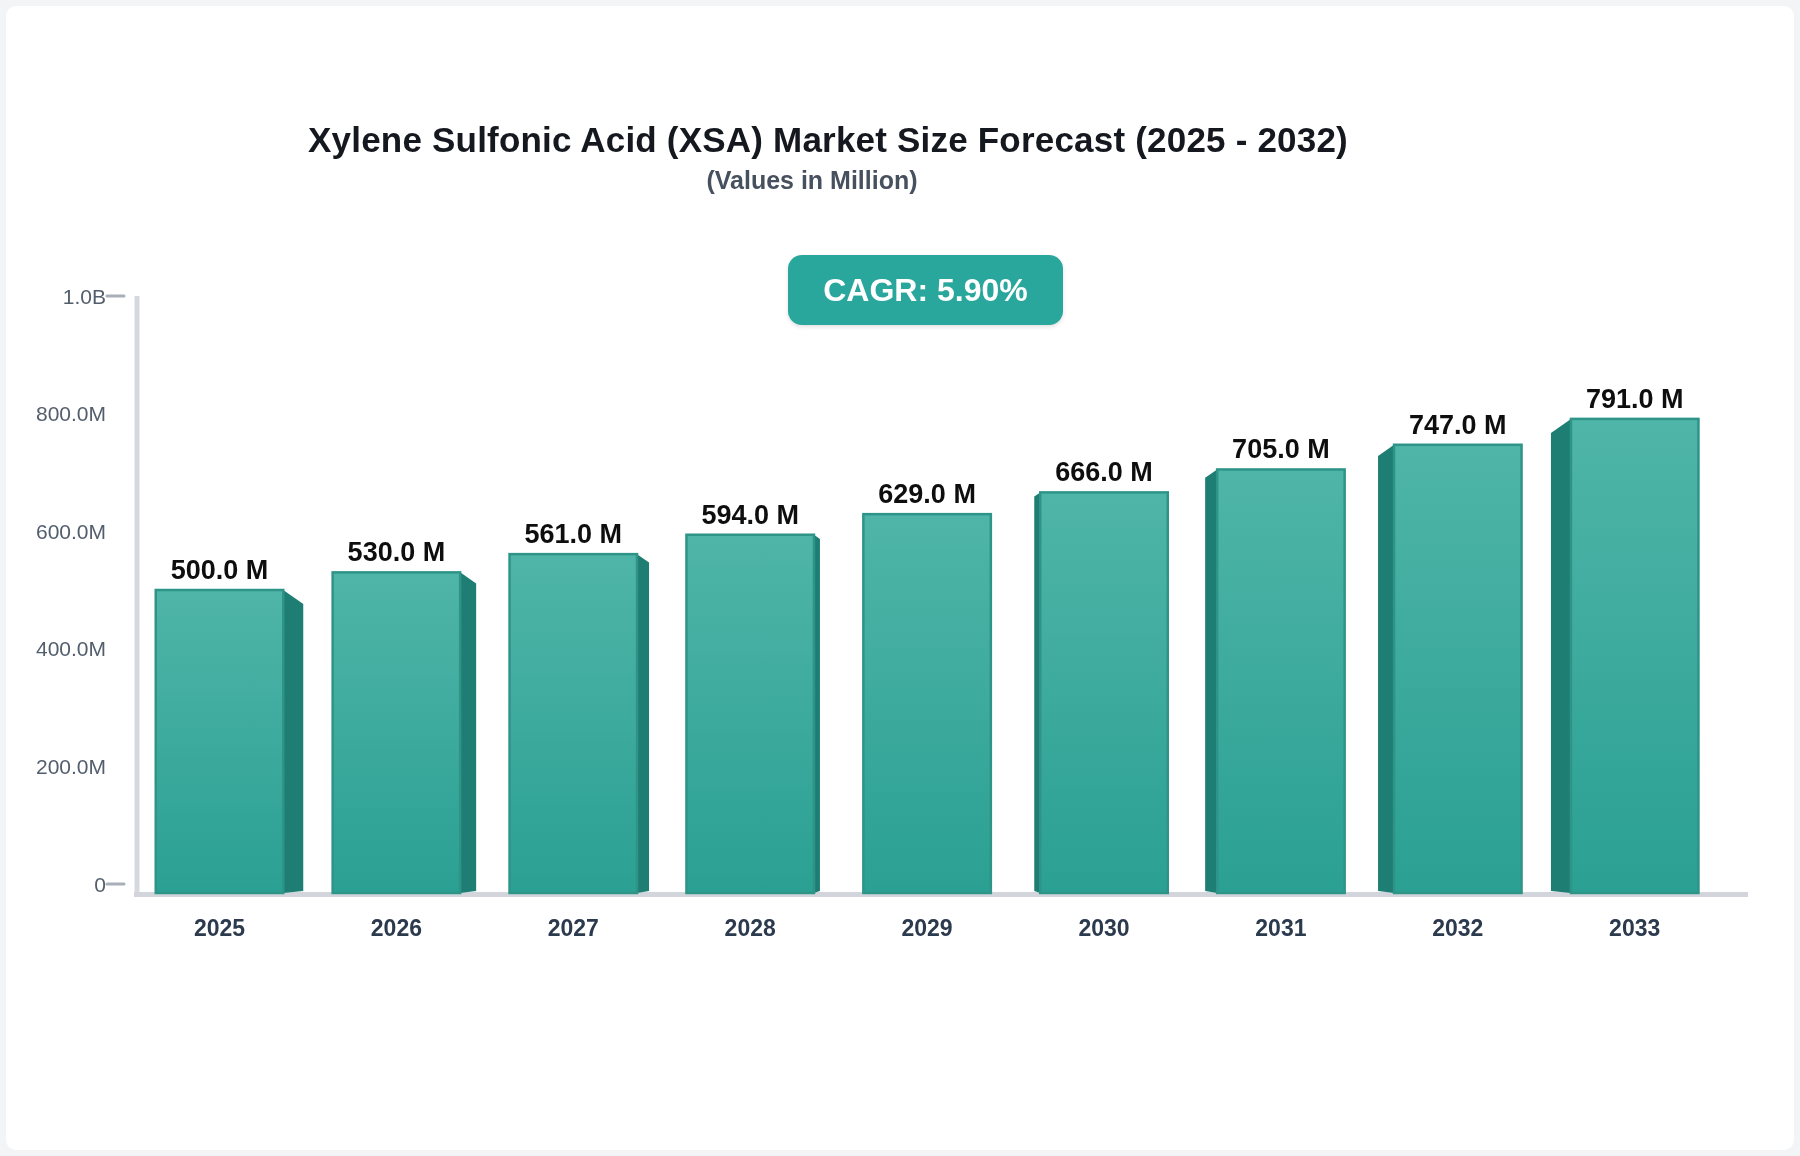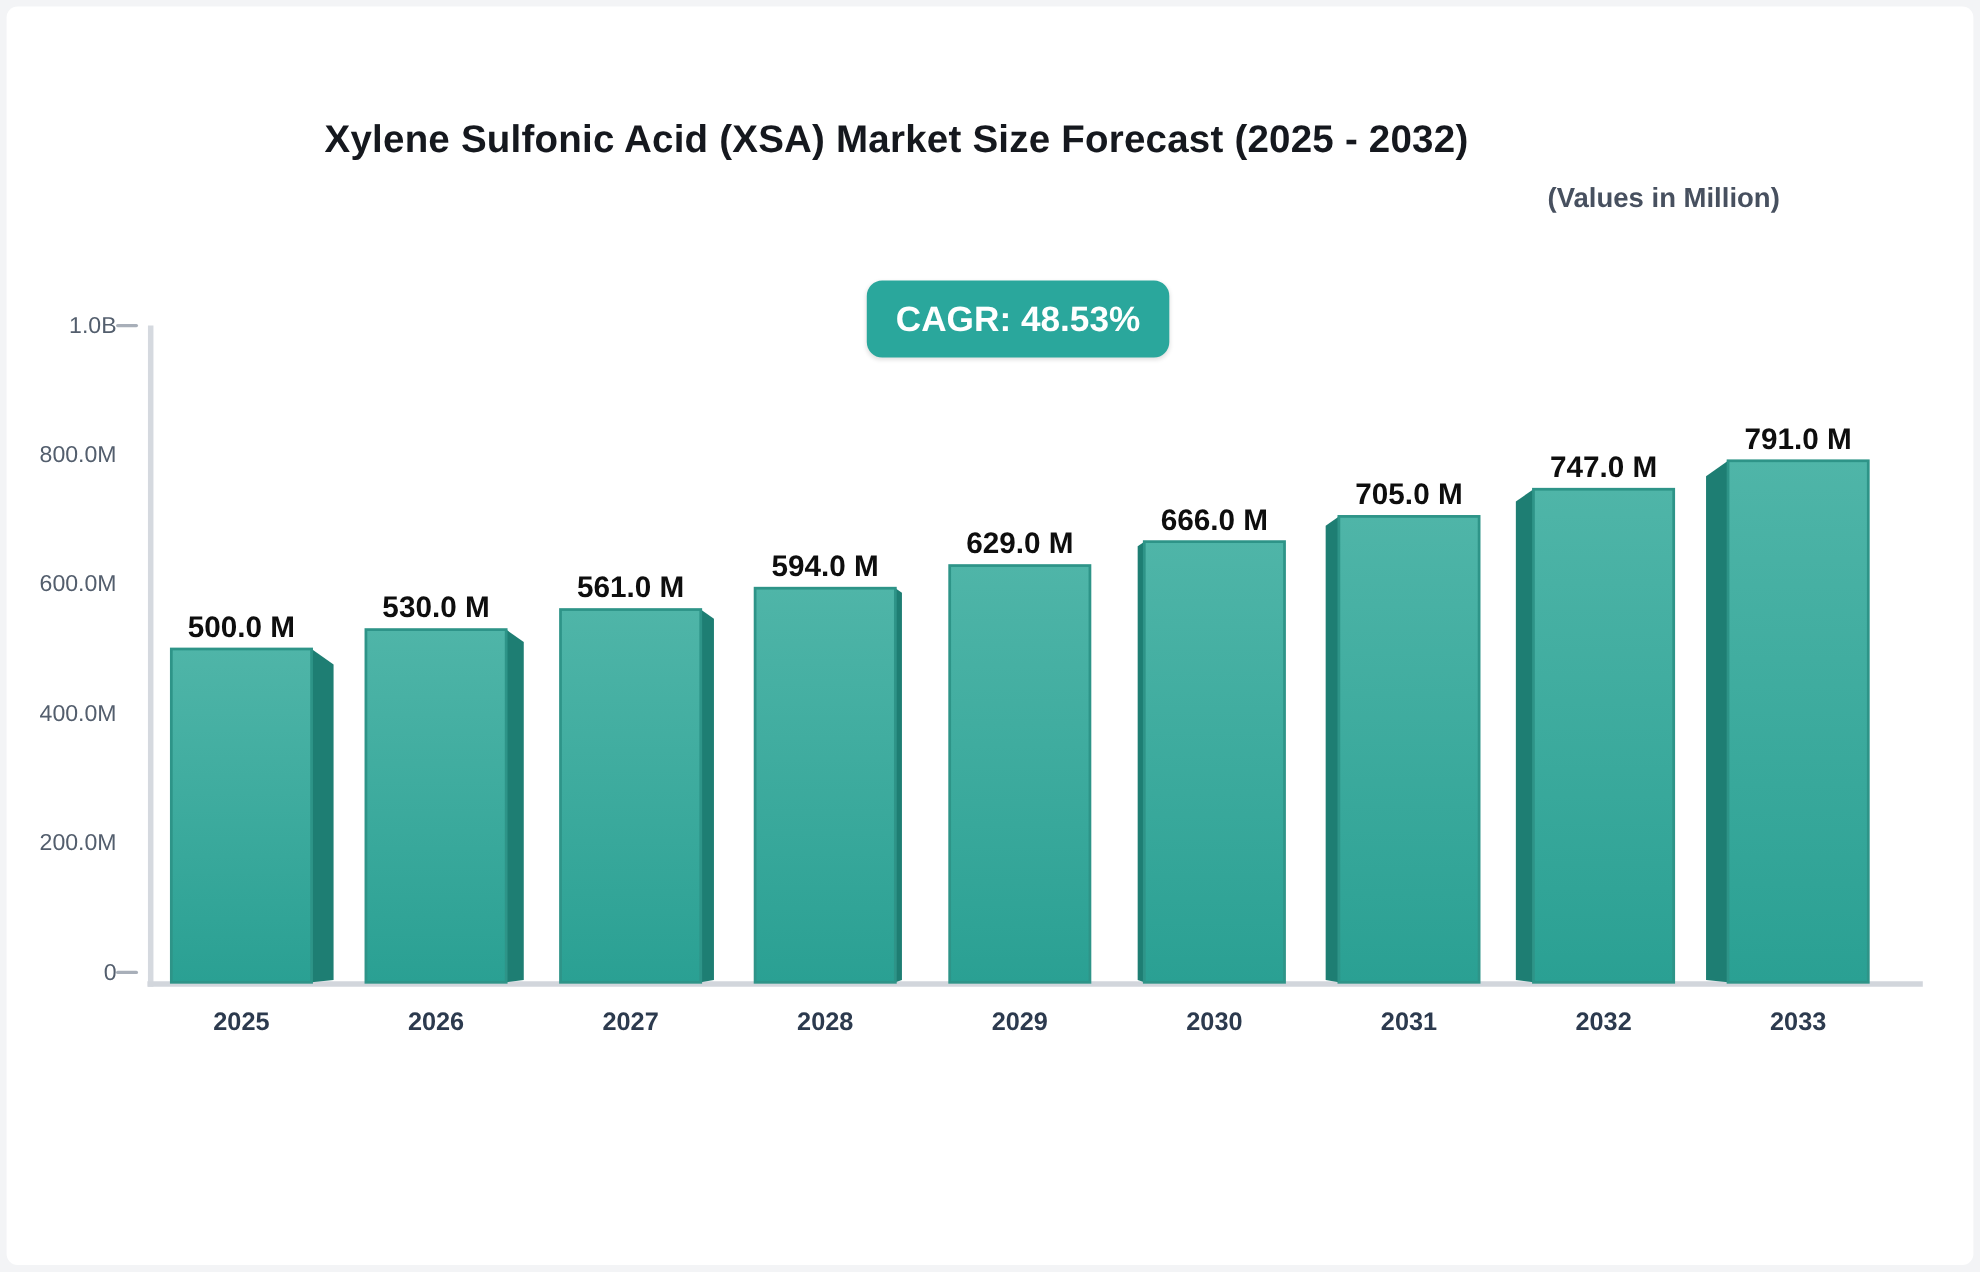--- a/index.html
+++ b/index.html
@@ -9,25 +9,25 @@
     font-family:"Liberation Sans","DejaVu Sans",sans-serif;
     overflow:hidden;
   }
   .card{
     position:absolute;left:6px;top:6px;width:1788px;height:1144px;
     background:#ffffff;border-radius:10px;
   }
   .chart-title{
     position:absolute;left:0;top:98px;width:1612px;
     text-align:center;font-size:35px;font-weight:700;color:#15181e;
-    letter-spacing:.2px;margin:3px;
+    letter-spacing:.2px;margin:16px;
   }
   .chart-subtitle{
     position:absolute;left:0;top:160px;width:1612px;
-    text-align:right;font-size:25px;font-weight:600;color:#47505f;
+    text-align:center;font-size:25px;font-weight:600;color:#47505f;
   }
   .cagr-badge{
     position:absolute;left:782px;top:249px;width:275px;height:70px;
     border-radius:14px;display:flex;align-items:center;justify-content:center;
     font-size:32px;font-weight:700;color:#ffffff;
     box-shadow:0 2px 4px rgba(0,0,0,.12);
   }
   #chart-svg{position:absolute;left:0;top:0;}
   .bar-value{font-size:27px;font-weight:600;fill:#0e0e0e;}
   .x-tick-label{font-size:23px;font-weight:600;fill:#2c3a4e;}
@@ -41,21 +41,21 @@
   }
   .logo-arrow{position:absolute;left:92px;top:12px;}
 </style>
 </head>
 <body>
 
 <div class="card">
 
   <h1 class="chart-title">Xylene Sulfonic Acid (XSA) Market Size Forecast (2025 - 2032)</h1>
   <div class="chart-subtitle">(Values in Million)</div>
-  <div class="cagr-badge" id="cagr-badge" style="background: rgb(42, 167, 156);">CAGR: 48.53%</div>
+  <div class="cagr-badge" id="cagr-badge" style="background: rgb(42, 167, 156);">CAGR: 5.90%</div>
 
   <svg id="chart-svg" width="1800" height="1156" viewBox="0 0 1800 1156">
       <defs>
         <linearGradient id="faceGrad" x1="0" y1="0" x2="0" y2="1">
           <stop offset="0%" stop-color="#4fb5a8"></stop>
           <stop offset="100%" stop-color="#2aa093"></stop>
         </linearGradient>
       </defs>
       <line x1="131" y1="290" x2="131" y2="891" stroke="#d5d9df" stroke-width="5"></line>
       <line x1="128" y1="888.5" x2="1742" y2="888.5" stroke="#d2d6dc" stroke-width="5"></line>

